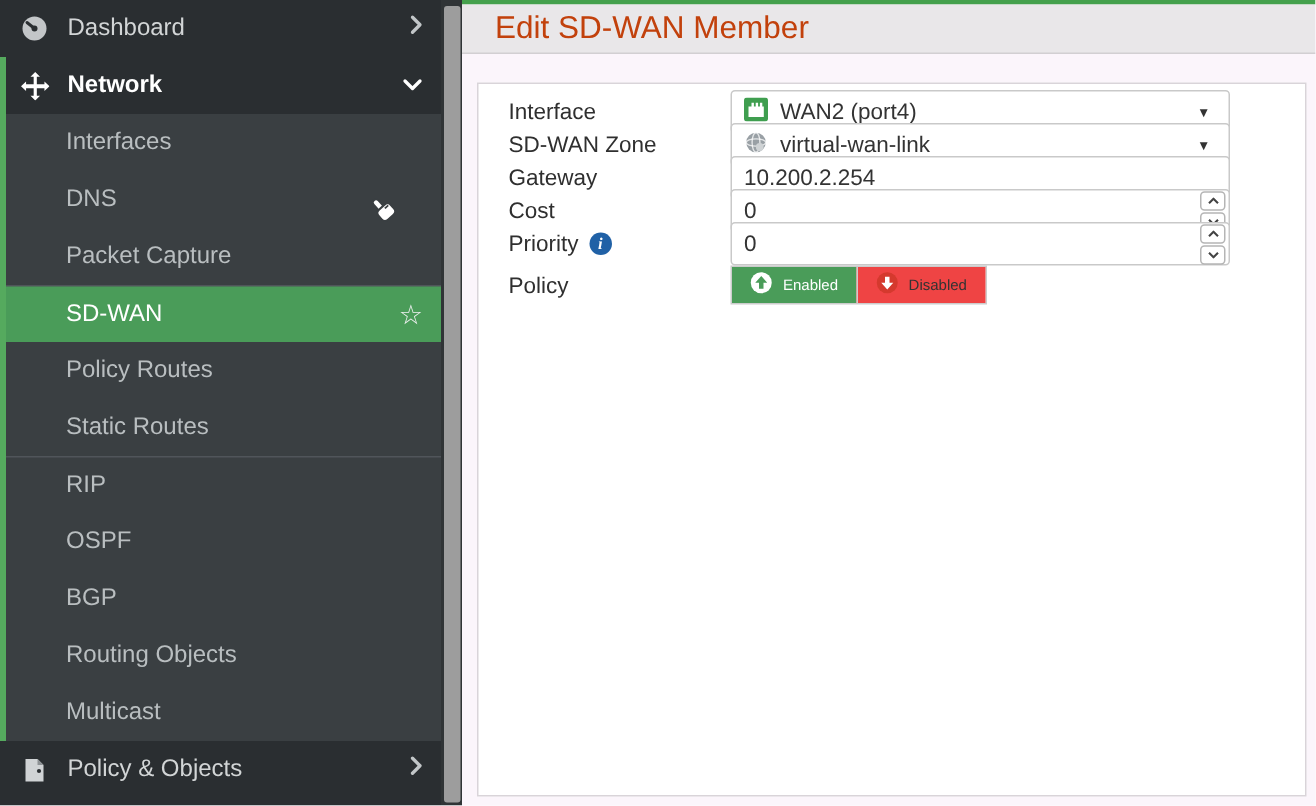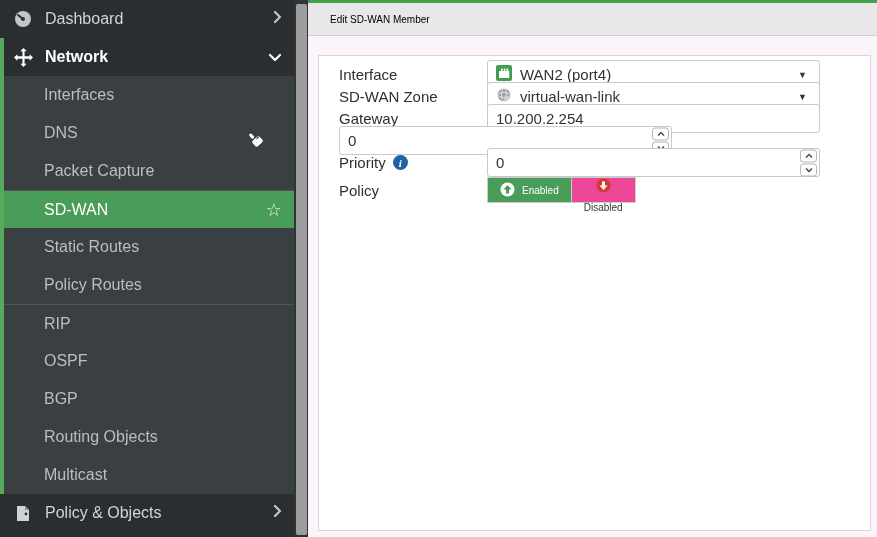--- a/index.html
+++ b/index.html
@@ -32,21 +32,21 @@
     background:#303436; }
   .vthumb { position:absolute; left:1.5px; top:4px; width:11px; height:531px;
     background:#9d9d9d; border-radius:2px; }
 
   
   .main { position:absolute; left:308px; top:0; width:569px; height:537px;
     background:#fbf5fb; }
   .topline { position:absolute; left:0; top:0; width:100%; height:3px; background:#44a04c; }
   .phead { position:absolute; left:0; top:3px; width:100%; height:33px;
     background:#e9e7e9; border-bottom:1px solid #d2cfd2; display:flex; align-items:center;
-    padding-left:22px; font-size:10px; color:#000000; }
+    padding-left:22px; font-size:21px; color:#c2410c; }
   .card { position:absolute; left:10px; top:55px; width:553px; height:476px;
     background:#ffffff; border:1px solid #d9d4d9; padding:11px 0 0 20px; }
 
   .frow { display:flex; align-items:center; height:15px; margin-bottom:7px; }
   .flabel { width:148px; font-size:15px; color:#2f2f2f; display:flex; align-items:center; gap:7px; }
   .inp { width:333px; height:29px; border:1px solid #c9c9c9; border-radius:3px;
     background:#fff; display:flex; align-items:center; padding:0 8px; font-size:15px;
     color:#333; gap:8px; }
   .inp input { border:none; outline:none; font-size:15px; color:#333; width:100%;
     font-family:inherit; background:transparent; }
@@ -59,21 +59,21 @@
     background:#fff; display:flex; align-items:center; justify-content:center; padding:0;
     cursor:pointer; }
   .infodot { width:15px; height:15px; border-radius:50%; background:#2061a6; color:#fff;
     font:italic bold 11px "Liberation Serif",serif; display:inline-flex;
     align-items:center; justify-content:center; }
 
   .seg { display:inline-flex; border:1px solid #cccccc; height:26px; }
   .seg .opt { display:flex; align-items:center; gap:7px; padding:0 12px; font-size:10px;
     cursor:pointer; }
   .seg .on { background:#4a9c59; color:#fff; }
-  .seg .off { background:#ec4899; color:#333; border-left:1px solid #cccccc;flex-direction:column; }
+  .seg .off { background:#ef4444; color:#333; border-left:1px solid #cccccc; }
 
   .cursor { position:absolute; left:245px; top:126px; width:26px; height:26px; z-index:20; }
 </style>
 </head>
 <body>
 
 <div id="stage">
 
   <nav class="sidebar">
     <div class="rail"></div>
@@ -117,24 +117,24 @@
     <div class="srow sub">
       <span>Packet Capture</span>
     </div>
 
     <div class="srow sub active divided">
       <span>SD-WAN</span>
       <span class="star">☆</span>
     </div>
 
     <div class="srow sub">
+      <span>Policy Routes</span>
+    </div>
+    <div class="srow sub">
       <span>Static Routes</span>
-    </div>
-    <div class="srow sub">
-      <span>Policy Routes</span>
     </div>
 
     <div class="srow sub divided">
       <span>RIP</span>
     </div>
     <div class="srow sub">
       <span>OSPF</span>
     </div>
     <div class="srow sub">
       <span>BGP</span>
@@ -216,20 +216,21 @@
       </div>
 
       <div class="frow">
         <span class="flabel">Gateway</span>
         <div class="inp">
           <input value="10.200.2.254" style="">
         </div>
       </div>
 
       <div class="frow">
+        <span class="flabel">Cost</span>
         <div class="numwrap">
           <div class="inp">
             <input value="0" style="">
           </div>
           <div class="spin">
             <button>
                 <svg width="8" height="5" viewBox="0 0 8 5">
                   <polyline points="1,4 4,1 7,4" fill="none" stroke="#444" stroke-width="1.4"></polyline>
                 </svg>
               </button>

